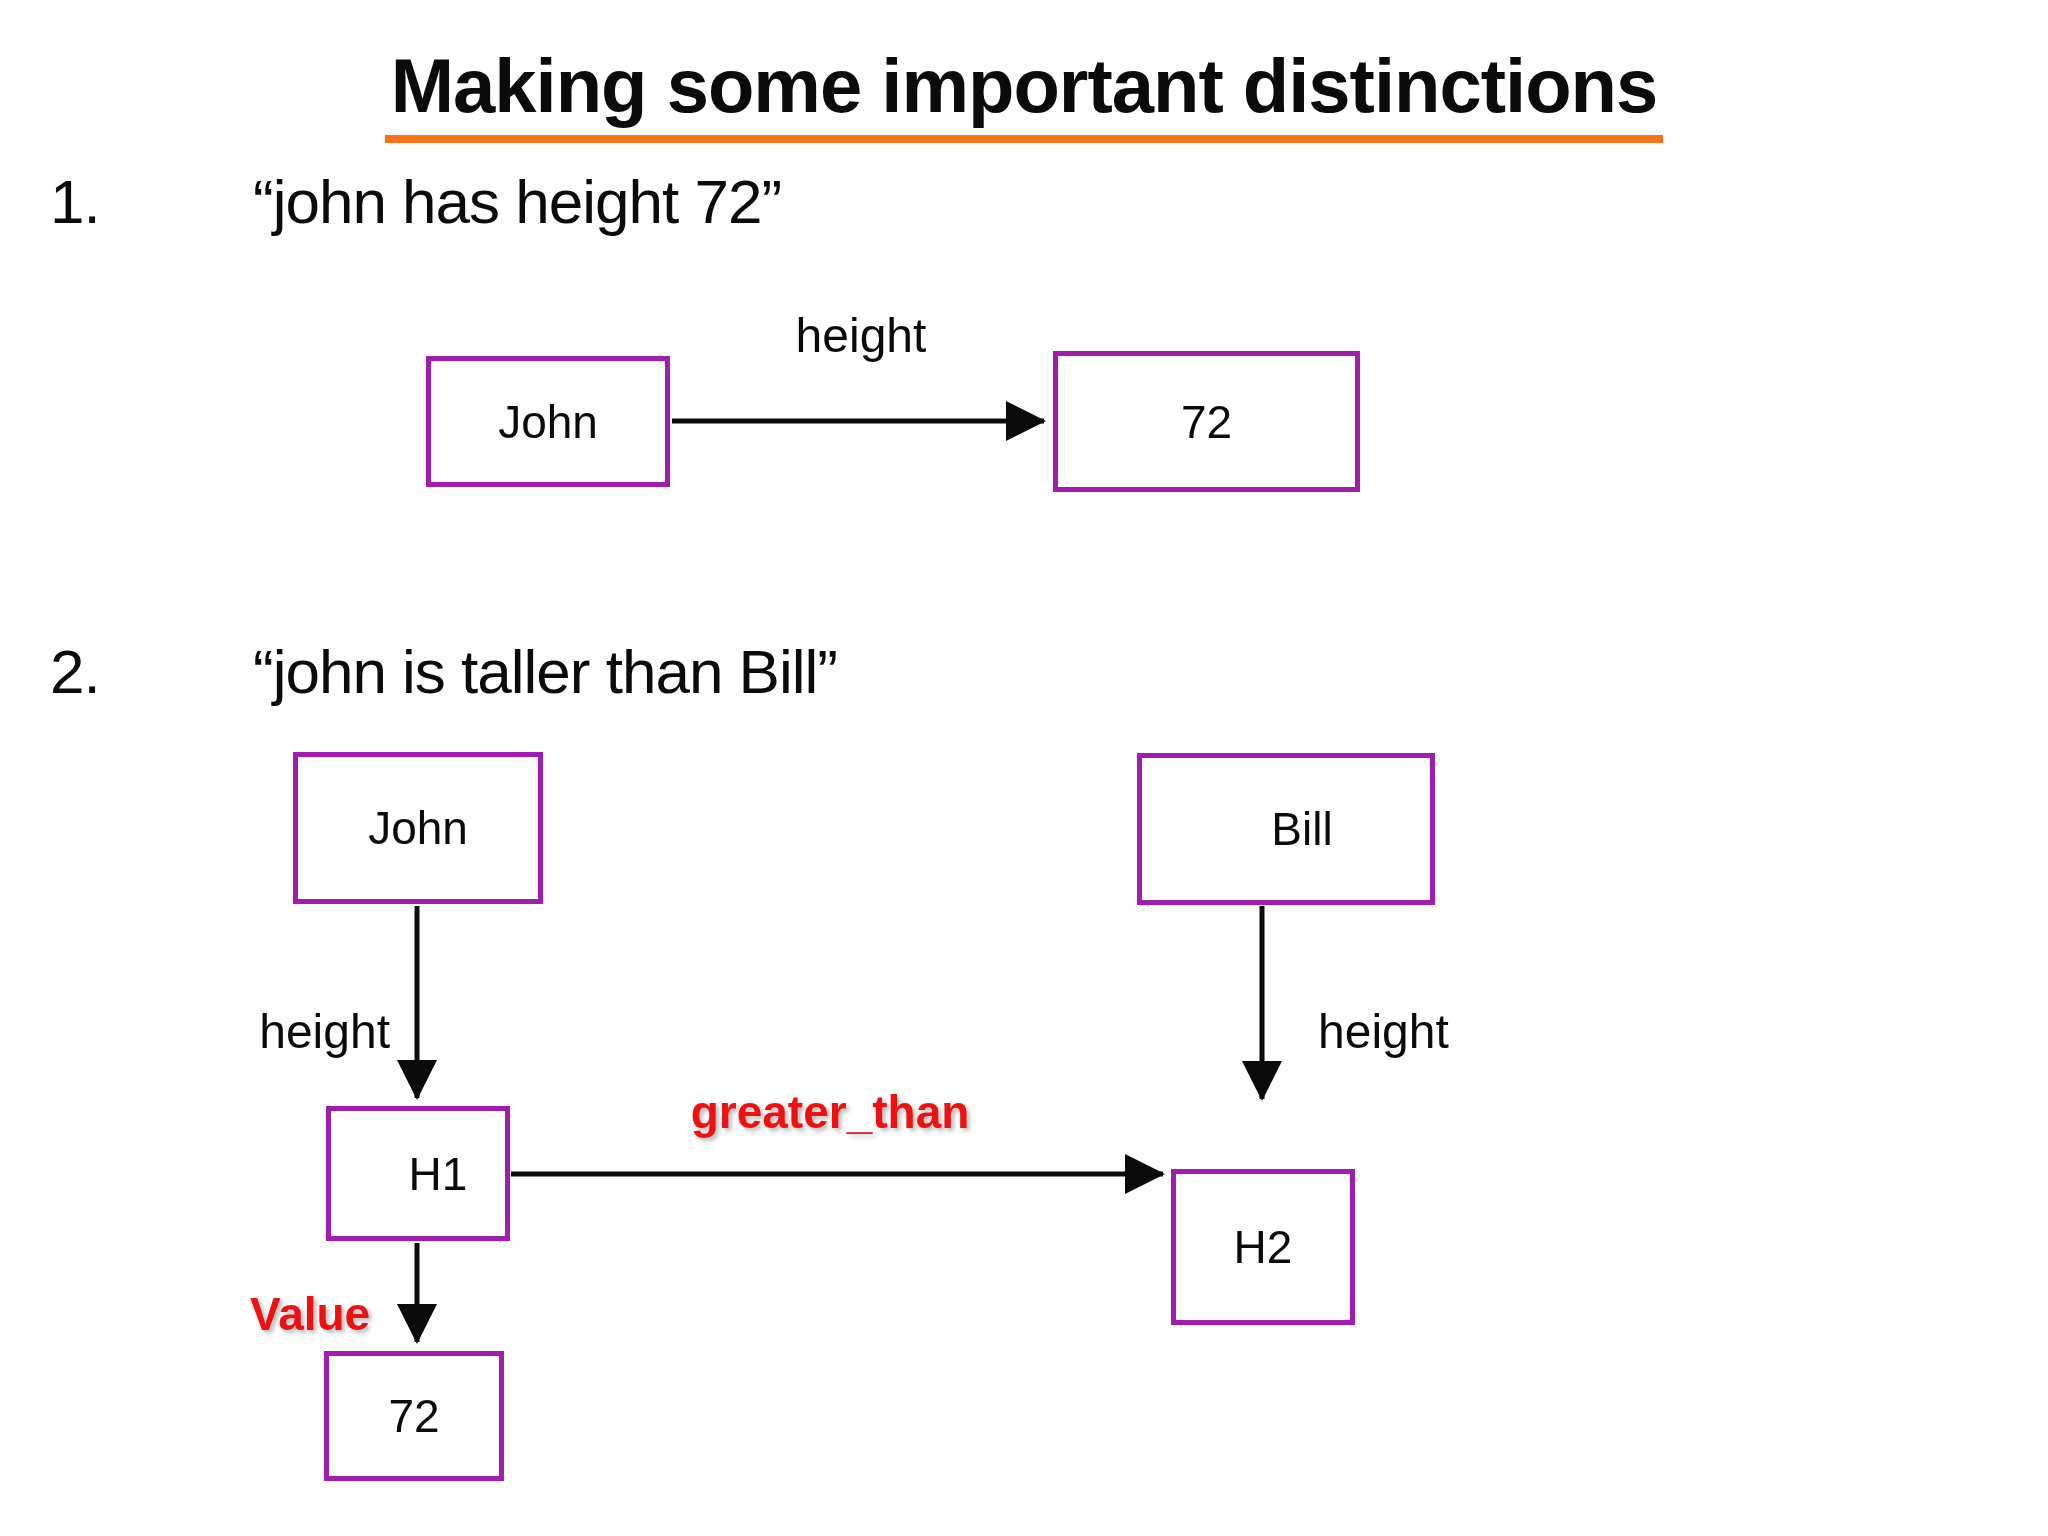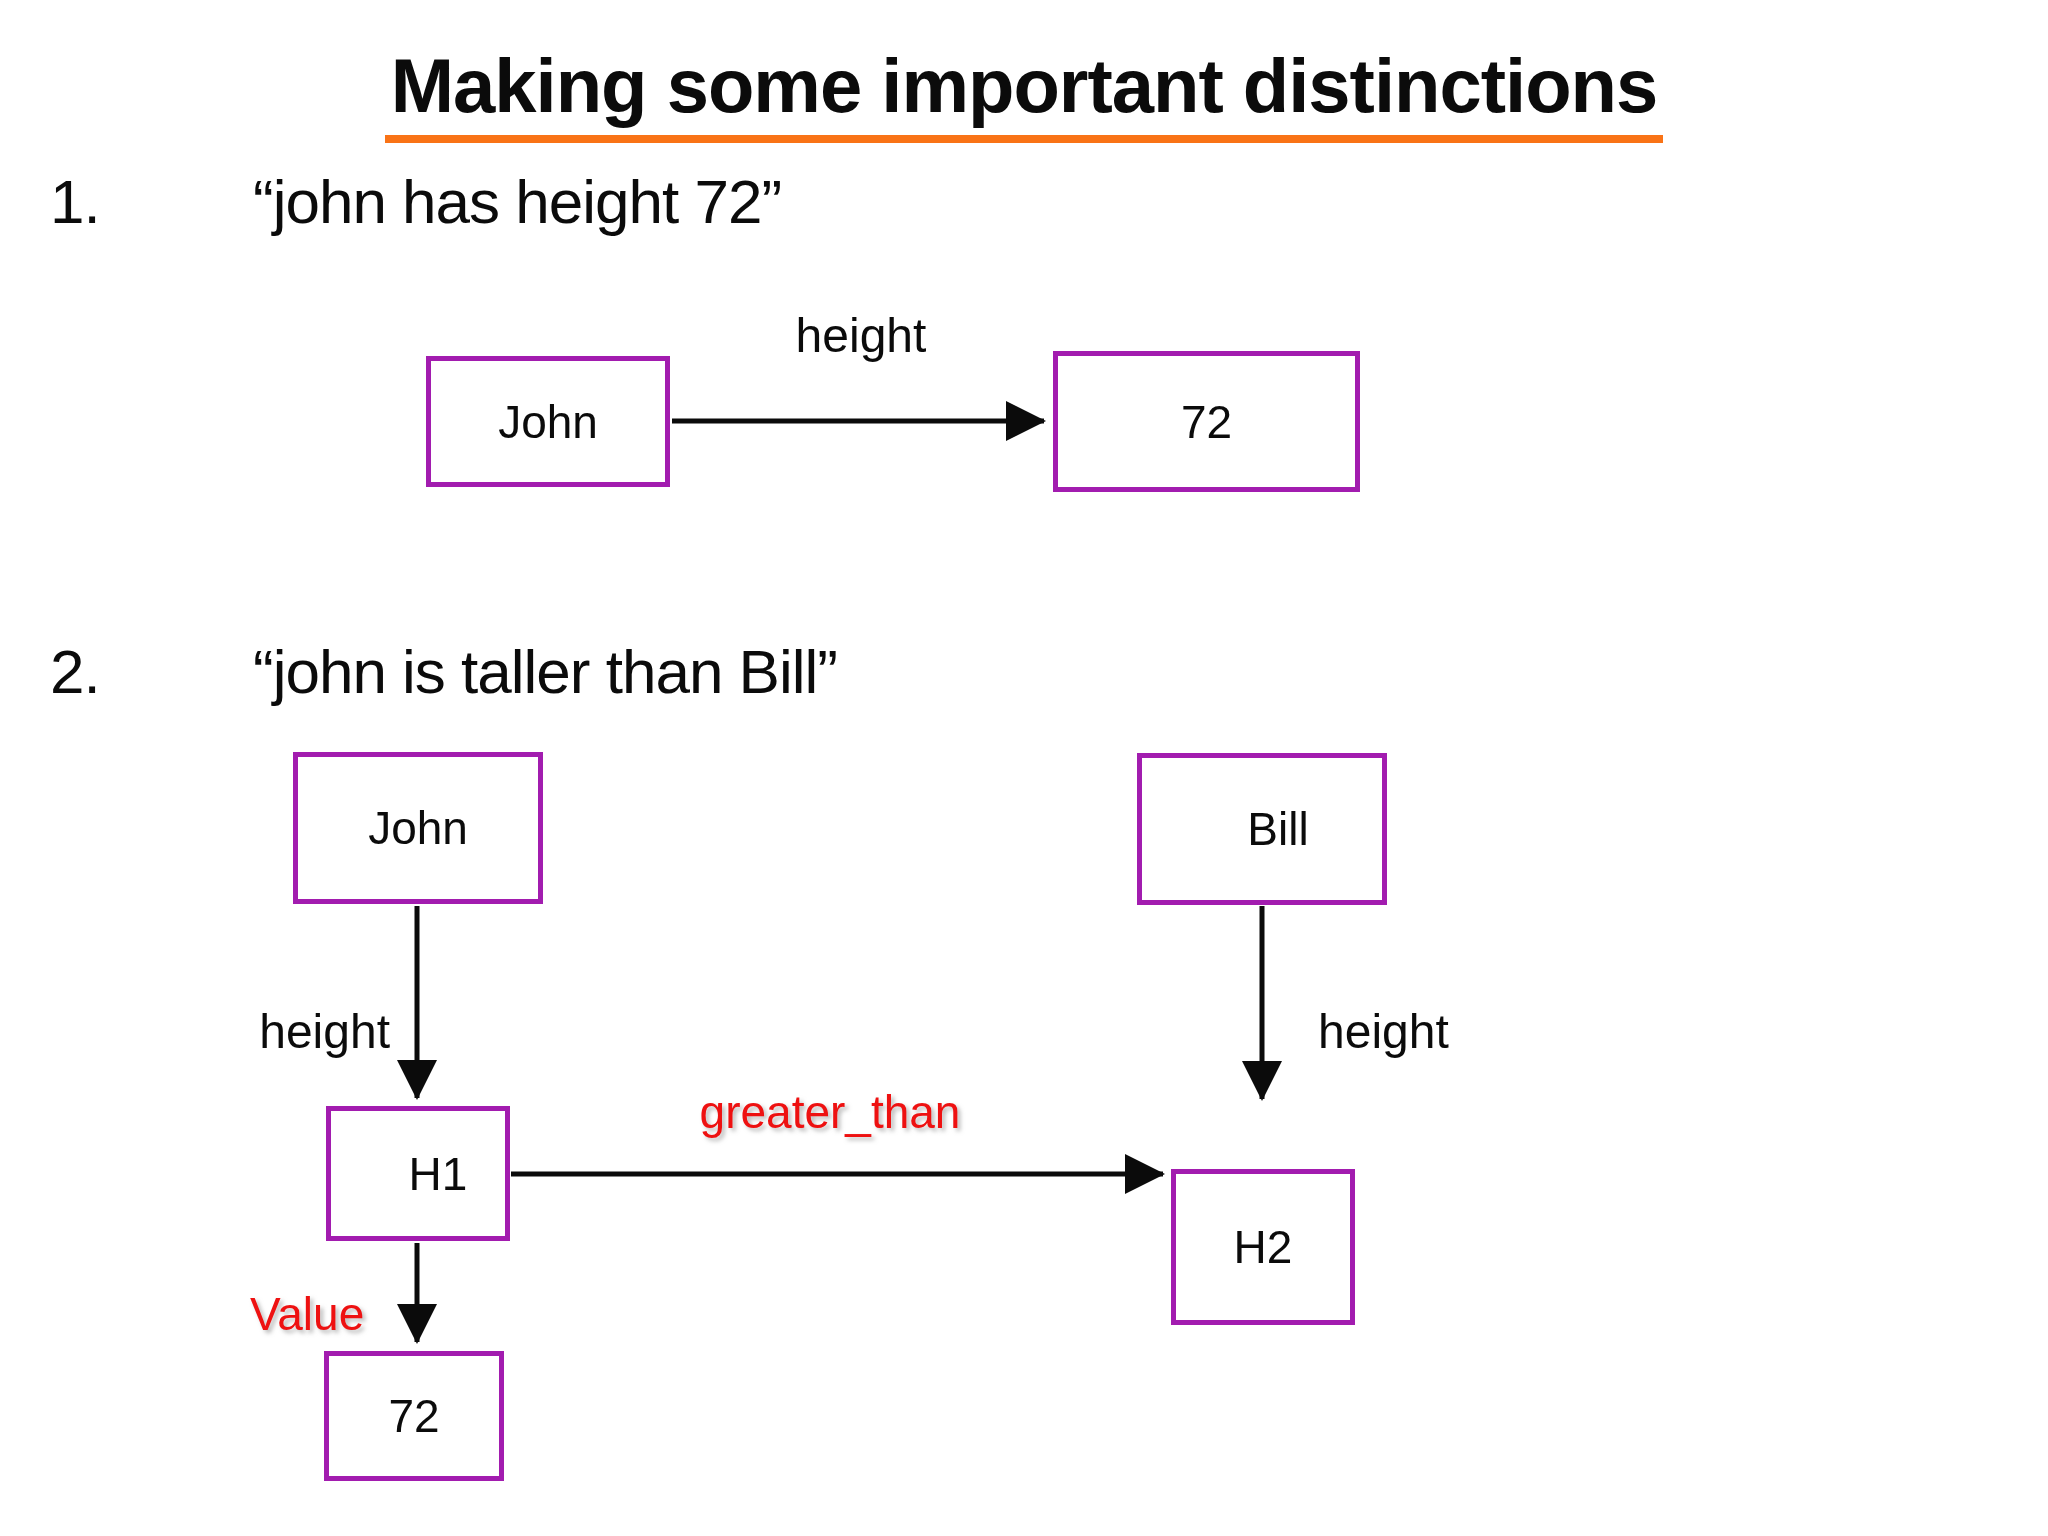--- a/index.html
+++ b/index.html
@@ -59,21 +59,21 @@
     align-items: center;
     justify-content: center;
     font-size: 46px;
   }
   .lbl {
     position: absolute;
     font-size: 48px;
     white-space: nowrap;
   }
   .red {
-    font-weight: normal;
+    font-weight: bold;
     font-size: 46px;
     text-shadow: 3px 3px 4px rgba(130,130,130,0.55);
   }
   svg.overlay {
     position: absolute;
     left: 0;
     top: 0;
     width: 2048px;
     height: 1536px;
     pointer-events: none;
@@ -112,21 +112,21 @@
   <div class="item" style="top:636px;">
     <span class="num">2.</span>
     <span class="txt">“john is taller than Bill”</span>
   </div>
 
   <div class="node" style="left:426px; top:356px; width:244px; height:131px;">John</div>
   <div class="node" style="left:1053px; top:351px; width:307px; height:141px;">72</div>
   <div class="lbl" style="left:741px; top:308px; width:240px; text-align:center;">height</div>
 
   <div class="node" style="left:293px; top:752px; width:250px; height:152px;">John</div>
-  <div class="node" style="left:1137px; top:753px; width:250px; height:152px;padding-left:32px;">Bill</div>
+  <div class="node" style="left:1137px; top:753px; width:298px; height:152px;padding-left:32px;">Bill</div>
   <div class="node" style="left:326px; top:1106px; width:184px; height:135px;padding-left:40px;">H1</div>
   <div class="node" style="left:1171px; top:1169px; width:184px; height:156px;">H2</div>
   <div class="node" style="left:324px; top:1351px; width:180px; height:130px;">72</div>
 
   <div class="lbl" style="left:245px; top:1004px; width:145px; text-align:right;">height</div>
   <div class="lbl" style="left:1318px; top:1004px; width:200px; text-align:left;">height</div>
   <div class="lbl red" style="left: 670px; top: 1085px; width: 320px; text-align: center; color: rgb(238, 17, 17);">greater_than</div>
   <div class="lbl red" style="left: 230px; top: 1287px; width: 150px; text-align: left; color: rgb(238, 17, 17); margin-left: 20px;">Value</div>
 
 </div>

